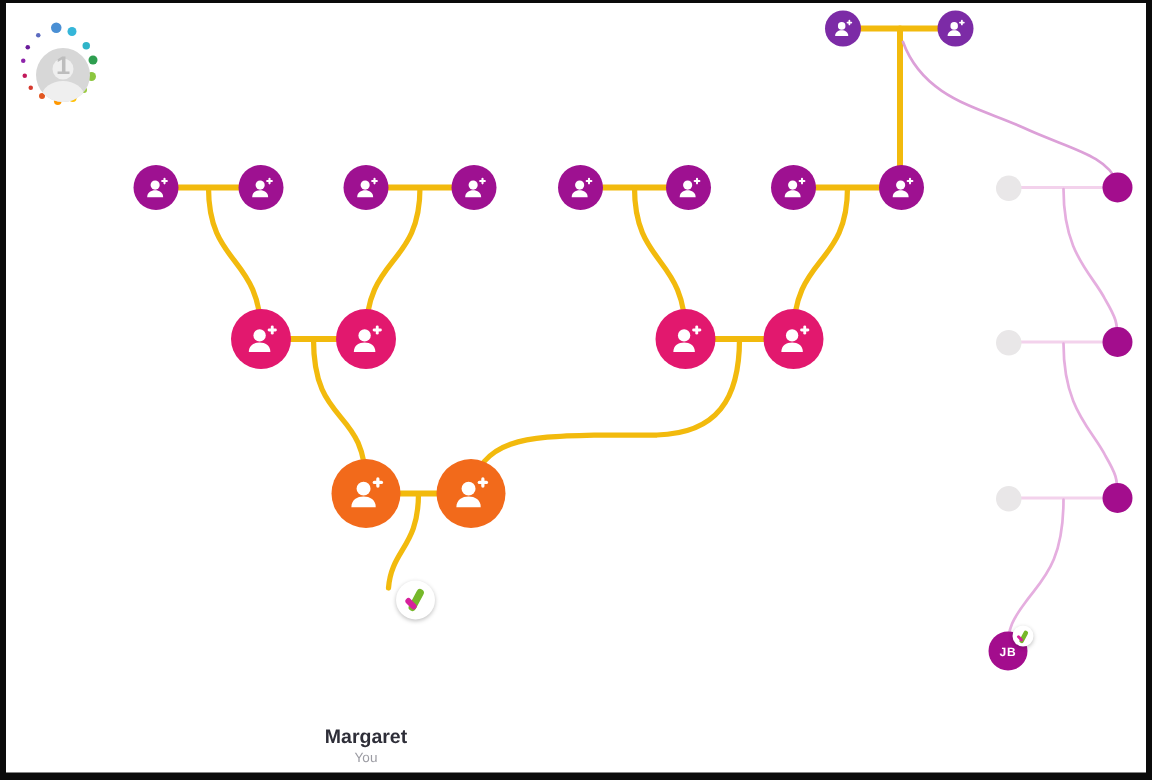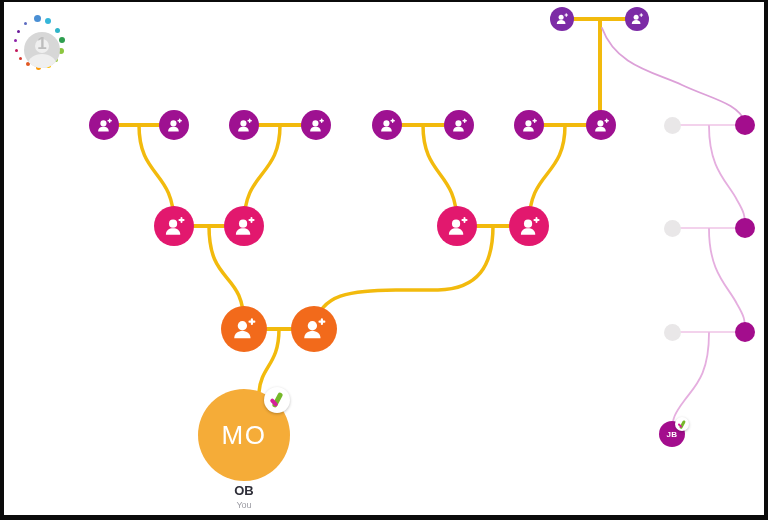--- a/index.html
+++ b/index.html
@@ -243,29 +243,26 @@
           <span class="avatar-dot" style="left: 6.5px; top: 21.5px; height: 3px; width: 3px; background: rgb(106, 27, 154);"></span>
           <span class="avatar-dot" style="left: 13.5px; top: 13.5px; height: 3px; width: 3px; background: rgb(92, 107, 192);"></span>
         </div>
       <div class="avatar">
         <div class="head"></div>
         <div class="body"></div>
         <div class="num">1</div>
       </div>
     </div>
 
-    <div class="you-node" id="you-node" style="background: rgb(245, 172, 56);">
-      <span>MO</span>
-    </div>
     <div class="dna-badge badge-you">
       <div class="chr-a"></div>
       <div class="chr-b"></div>
     </div>
     <div class="you-label">
-      <div class="nm">OB</div>
+      <div class="nm">Margaret</div>
       <div class="sub">You</div>
     </div>
 
     <div class="match-node" id="match-node" style="background: rgb(163, 13, 141);">
       <span>JB</span>
     </div>
     <div class="dna-badge badge-match">
       <div class="chr-a"></div>
       <div class="chr-b"></div>
     </div>

